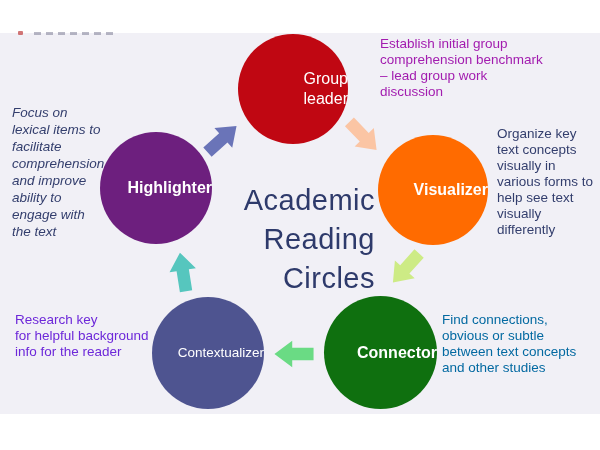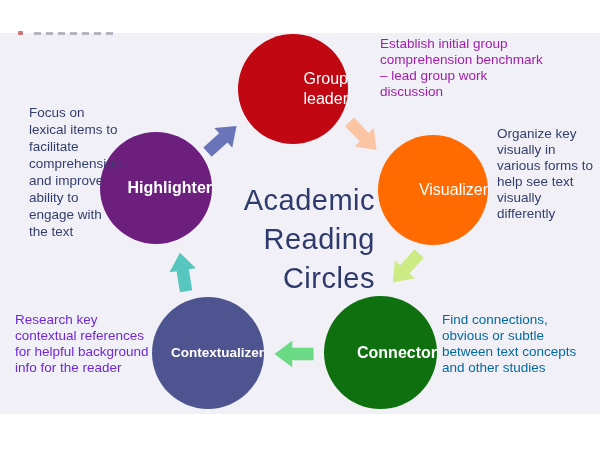--- a/index.html
+++ b/index.html
@@ -35,39 +35,39 @@
     align-items: center;
     justify-content: flex-end;
     text-align: center;
     color: #ffffff;
     line-height: 1.22;
   }
   .c-groupleader   { left: 238px; top: 34px;  width: 110px; height: 110px; font-size: 16px; }
   .c-visualizer    { left: 378px; top: 135px; width: 110px; height: 110px; font-size: 16px; }
   .c-highlighter   { left: 100px; top: 132px; width: 112px; height: 112px; font-size: 16px; font-weight: bold; }
   .c-connector     { left: 324px; top: 296px; width: 113px; height: 113px; font-size: 16px; font-weight: bold; }
-  .c-contextualizer{ left: 152px; top: 297px; width: 112px; height: 112px; font-size: 13.5px; font-weight: bold; }
+  .c-contextualizer{ left: 152px; top: 297px; width: 112px; height: 112px; font-size: 13.5px; }
   .title {
     position: absolute;
     left: 195px; top: 181px; width: 180px;
     text-align: right;
     font-size: 29px;
     line-height: 39px;
     letter-spacing: .5px;
   }
   .note {
     position: absolute;
     font-size: 13.5px;
     line-height: 16px;
   }
   .n-groupleader    { left: 380px; top: 36px;  width: 180px; }
   .n-visualizer     { left: 497px; top: 126px; width: 102px; }
   .n-connector      { left: 442px; top: 312px; width: 155px; }
   .n-contextualizer { left: 15px;  top: 312px; width: 185px; }
-  .n-highlighter    { left: 29px;  top: 104px; width: 112px; line-height: 17px; }
+  .n-highlighter    { left: 12px;  top: 104px; width: 112px; line-height: 17px; font-style: italic; }
   .arrow {
     position: absolute;
     width: 40px; height: 32px;
     overflow: visible;
   }
   .a1 { left: 202px; top: 123px; transform: rotate(-42deg); }  
   .a2 { left: 343px; top: 120px; transform: rotate(46deg); }   
   .a3 { left: 386px; top: 252px; transform: rotate(132deg); }  
   .a4 { left: 274px; top: 338px; transform: rotate(180deg); }  
   .a5 { left: 163px; top: 256px; transform: rotate(-99deg); }  
@@ -88,21 +88,21 @@
       <div>Circles</div>
     </div>
 
   <div class="circle c-groupleader" style="background-color: rgb(192, 7, 18);">
     <div>
         <div>Group</div>
         <div>leader</div>
       </div>
   </div>
 
-  <div class="circle c-visualizer" style="background-color: rgb(255, 107, 0);">
+  <div class="circle c-visualizer" style="background-color: rgb(255, 107, 0); font-weight: bold;">
     <span>Visualizer</span>
   </div>
 
   <div class="circle c-connector" style="background-color: rgb(15, 112, 15);">
     <span>Connector</span>
   </div>
 
   <div class="circle c-contextualizer" style="background-color: rgb(78, 84, 144);">
     <span>Contextualizer</span>
   </div>
@@ -113,37 +113,37 @@
 
   <div class="note n-groupleader" style="color: #a21caf;">
       <div>Establish initial group</div>
       <div>comprehension benchmark</div>
       <div>– lead group work</div>
       <div>discussion</div>
     </div>
 
   <div class="note n-visualizer" style="color: rgb(51, 62, 109);">
       <div>Organize key</div>
+      <div>text concepts</div>
       <div>visually in</div>
       <div>various forms to</div>
       <div>help see text</div>
       <div>visually</div>
       <div>differently</div>
     </div>
 
   <div class="note n-connector" style="color: #0369a1;">
       <div>Find connections,</div>
       <div>obvious or subtle</div>
       <div>between text concepts</div>
       <div>and other studies</div>
     </div>
 
   <div class="note n-contextualizer" style="color: #6d28d9;">
       <div>Research key</div>
-      <div>contextual references</div>
       <div>for helpful background</div>
       <div>info for the reader</div>
     </div>
 
   <div class="note n-highlighter" style="color: rgb(51, 62, 109);">
       <div>Focus on</div>
       <div>lexical items to</div>
       <div>facilitate</div>
       <div>comprehension</div>
       <div>and improve</div>

